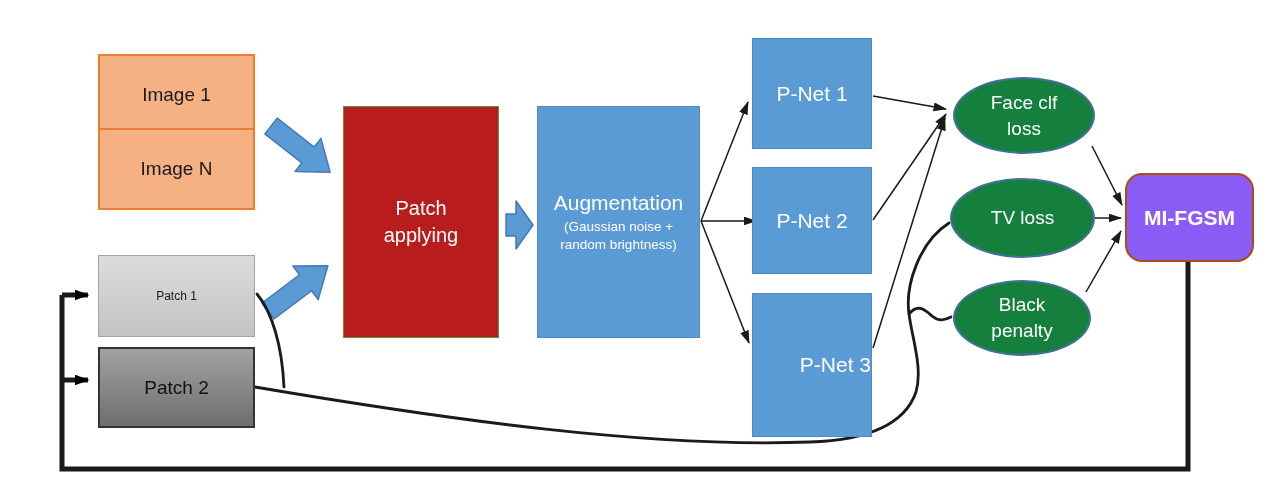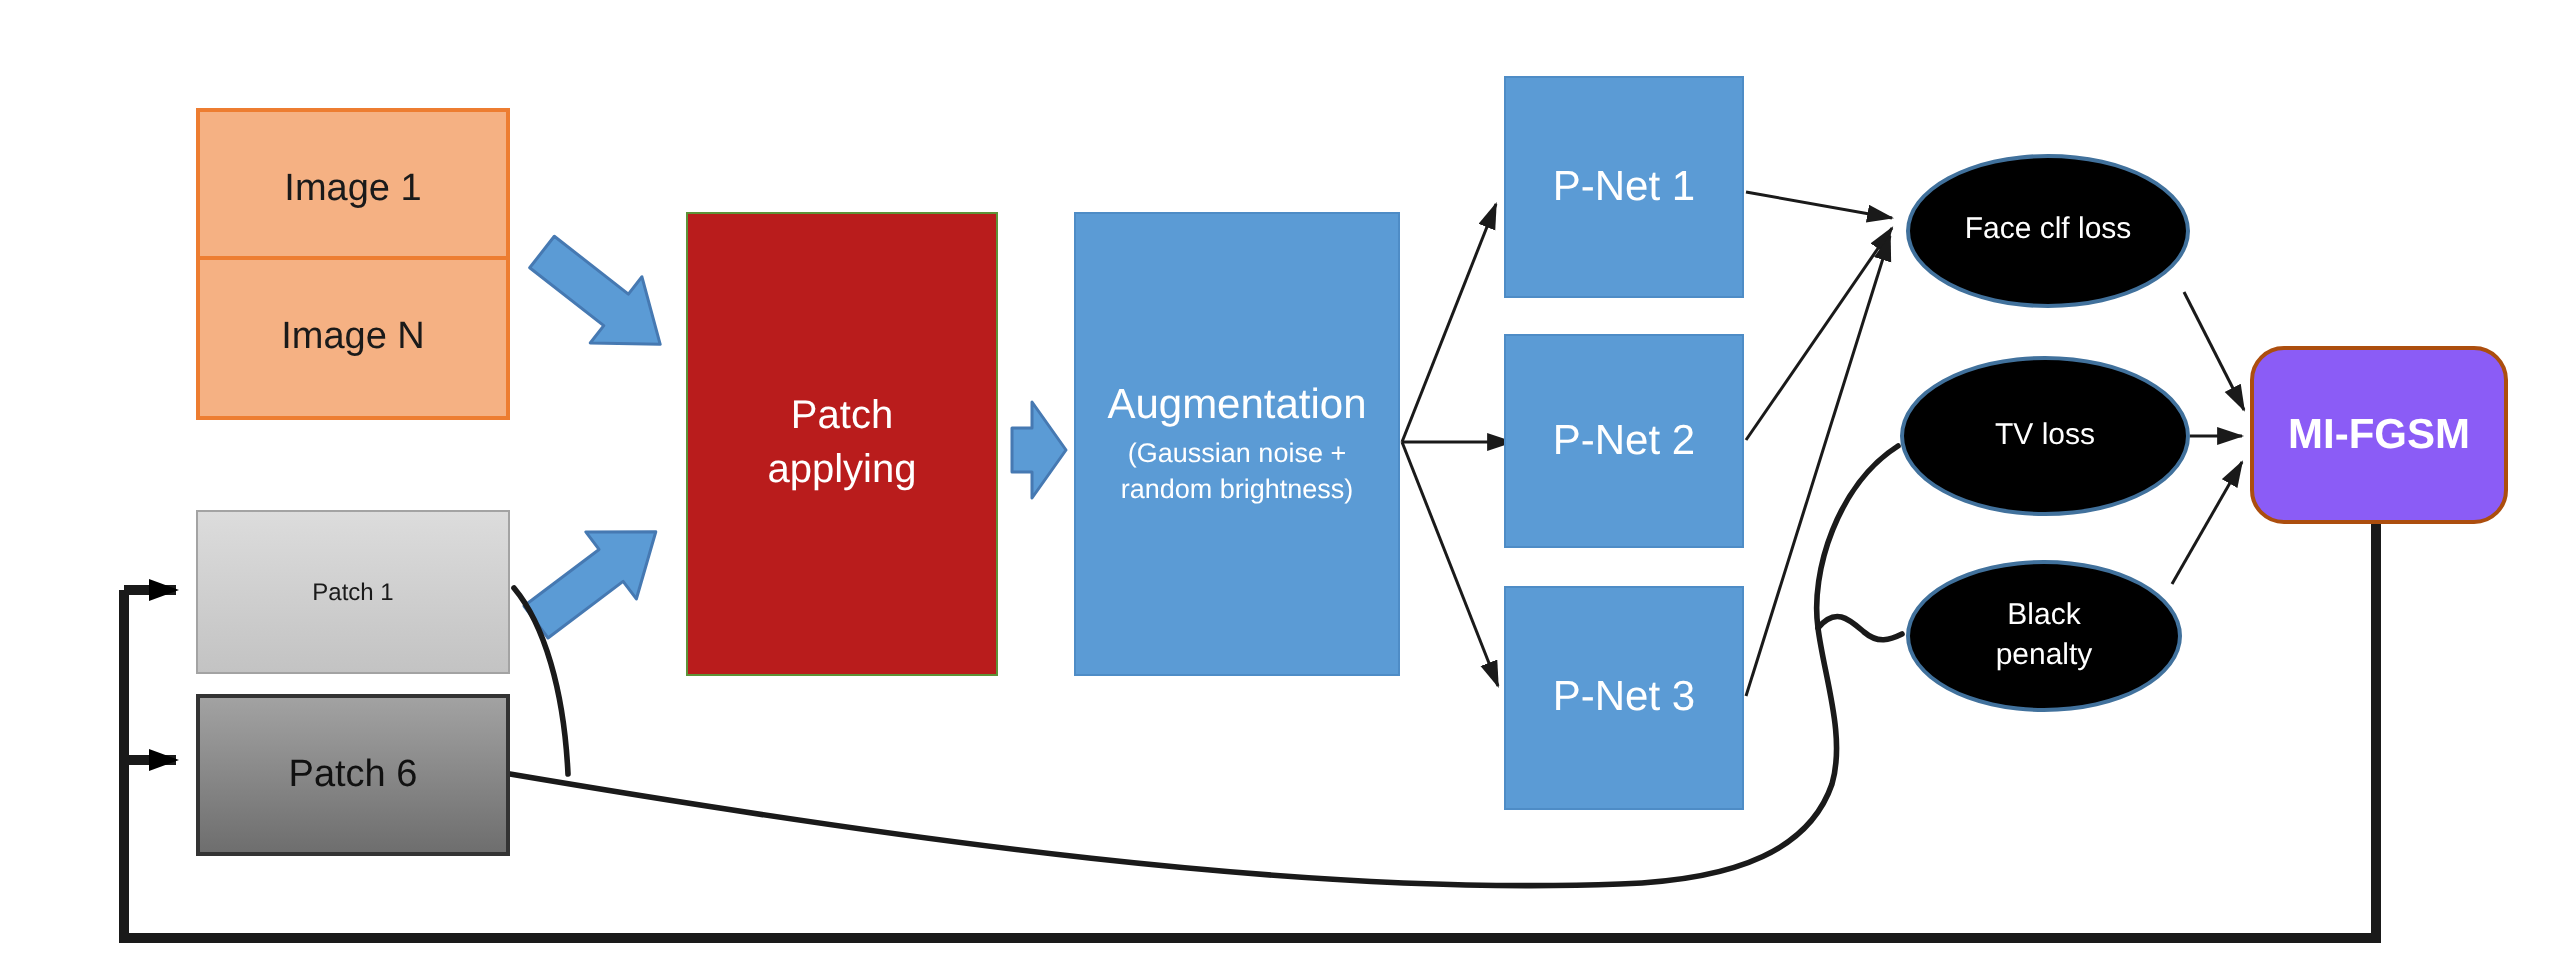--- a/index.html
+++ b/index.html
@@ -28,24 +28,24 @@
                background:#b91c1c; border:1px solid #5D9338; color:#ffffff;
                font-size:20px; line-height:1.35; }
   .n-green .lbl { max-width:100px; }
   .n-aug     { left:537px; top:106px; width:163px; height:232px;
                background:#5B9BD5; border:1px solid #4E8CC6; color:#ffffff; }
   .aug-main  { font-size:21px; }
   .aug-sub   { font-size:13.5px; line-height:1.3; margin-top:3px; }
   .n-pnet    { background:#5B9BD5; border:1px solid #4E8CC6; color:#ffffff; font-size:21px; }
   .n-pnet1   { left:752px; top:38px;  width:120px; height:111px;text-align:right; }
   .n-pnet2   { left:752px; top:167px; width:120px; height:107px; }
-  .n-pnet3   { left:752px; top:293px; width:120px; height:112px; }
+  .n-pnet3   { left:752px; top:293px; width:120px; height:144px;align-items:flex-end; }
   
-  .n-ellipse { background:#000000; border:2px solid #41719C; border-radius:50%;
-               color:#ffffff; font-size:15px; line-height:1.35; }
+  .n-ellipse { background:#15803d; border:2px solid #41719C; border-radius:50%;
+               color:#ffffff; font-size:19px; line-height:1.35; }
   .n-faceclf { left:953px; top:77px;  width:142px; height:77px; }
   .n-faceclf .lbl { max-width:88px; }
   .n-tvloss  { left:950px; top:178px; width:145px; height:80px; }
   .n-blackpen{ left:953px; top:280px; width:138px; height:76px; }
   .n-blackpen .lbl { max-width:80px; }
   
   .n-mifgsm  { left:1125px; top:173px; width:129px; height:89px;
                background:#8b5cf6; border:2px solid #AC4E0E; border-radius:17px;
                color:#ffffff; font-size:21px; font-weight:bold; }
   svg .edge      { stroke:#1a1a1a; fill:none; }
@@ -107,21 +107,21 @@
 
   <div class="node n-image n-imageN">
     <span class="lbl">Image N</span>
   </div>
 
   <div class="node n-patch1">
     <span class="lbl">Patch 1</span>
   </div>
 
   <div class="node n-patch2">
-    <span class="lbl">Patch 6</span>
+    <span class="lbl">Patch 2</span>
   </div>
 
   <div class="node n-green">
     <span class="lbl">Patch applying</span>
   </div>
 
   <div class="node n-aug">
     <span class="lbl aug-main">Augmentation</span>
     <span class="lbl aug-sub">
       <span>(Gaussian noise +</span><br>

